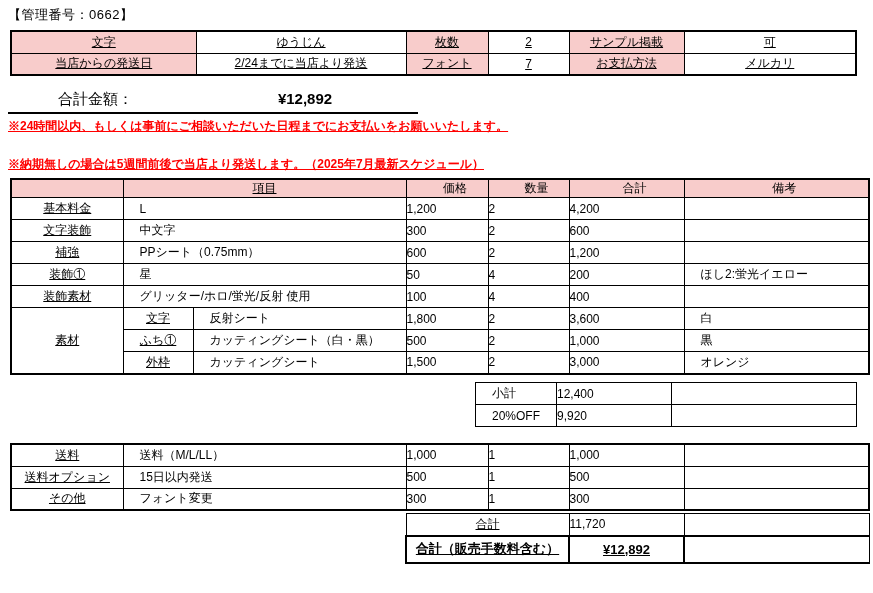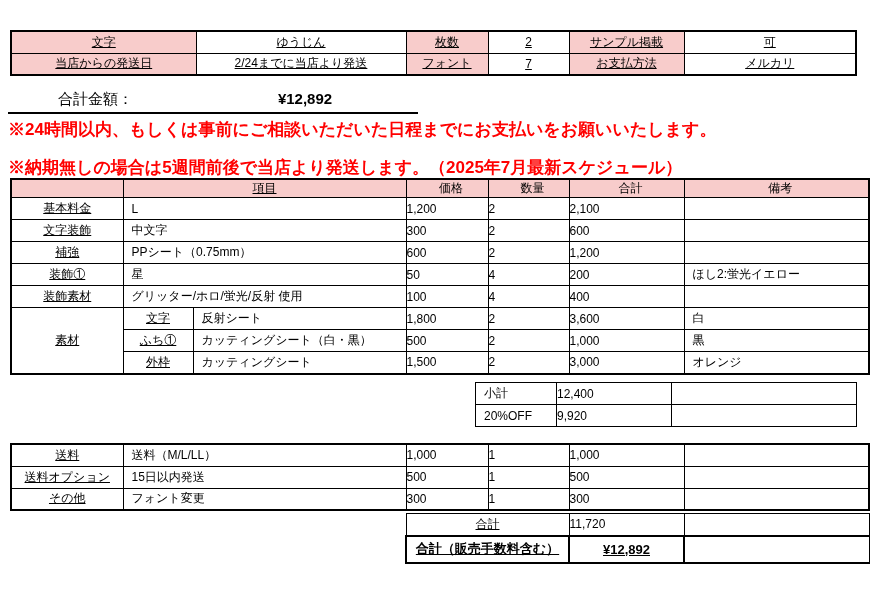--- a/index.html
+++ b/index.html
@@ -5,45 +5,46 @@
   * { box-sizing: border-box; margin: 0; padding: 0; }
   body { background: #fff; font-family: "Liberation Sans", sans-serif; color: #000; }
   .sheet { position: relative; width: 873px; height: 593px; background: #fff; overflow: hidden; }
   .abs { position: absolute; }
 
   .mgmt { left: 8px; top: 6px; font-size: 13px; letter-spacing: 0.5px; }
 
   table { border-collapse: collapse; table-layout: fixed; }
   td { font-size: 12px; overflow: hidden; white-space: nowrap; height: 22px; border: 1px solid #000; }
   .tc { text-align: center; text-decoration: underline; }
-  .tl { text-align: left; padding-left: 8px; }
+  .tl { text-align: left; padding-left: 16px; }
   .tr { text-align: left; padding-right: 5px; }
   .pink { background: #f8cccb; }
 
   .outer2 { border: 2px solid #000; }
   .hdr td { height: 17px; text-align: center; }
 
   .total-label { left: 58px; top: 90px; font-size: 15px; font-weight: normal; }
   .total-amount { left: 240px; top: 90px; width: 130px; font-size: 15px; font-weight: bold; text-align: center; }
   .total-underline { left: 8px; top: 112px; width: 410px; border-bottom: 2px solid #000; height: 0; }
 
-  .notice { left: 8px; font-size: 17px; font-weight: bold; color: #f00; white-space: nowrap; }
+  .notice { left: 8px; font-size: 12px; font-weight: bold; color: #f00; white-space: nowrap; text-decoration: underline; }
   .n1 { top: 118px; } .n2 { top: 137px; } .n3 { top: 156px; }
 
   .dotted td { border-bottom: 1px dotted #555; }
   .cat-merged { border-bottom: 1px solid #000 !important; }
 
   .bold-row td { font-weight: bold; font-size: 13px; border-width: 2px; height: 27px; }
   .bold-row td.note-plain { border-width: 2px 1px 2px 2px; font-weight: normal; }
 </style>
 </head>
 <body>
 
 <div class="sheet">
 
+  <div class="abs mgmt">【管理番号：0662】</div>
 
   <table class="abs outer2" style="left:10px; top:30px; width:845px;">
     <colgroup>
         <col style="width:185px">
         <col style="width:210px">
         <col style="width:82px">
         <col style="width:81px">
         <col style="width:115px">
         <col style="width:172px">
       </colgroup>
@@ -91,21 +92,21 @@
       <td class="pink tl">価格</td>
       <td class="pink tl">数量</td>
       <td class="pink tl">合計</td>
       <td class="pink tl">備考</td>
     </tr>
     <tr>
       <td class="tc">基本料金</td>
       <td class="tl" colspan="2">L</td>
       <td class="tr">1,200</td>
       <td class="tr">2</td>
-      <td class="tr">2,100</td>
+      <td class="tr">4,200</td>
       <td class="tl"></td>
     </tr>
     <tr>
       <td class="tc">文字装飾</td>
       <td class="tl" colspan="2">中文字</td>
       <td class="tr">300</td>
       <td class="tr">2</td>
       <td class="tr">600</td>
       <td class="tl"></td>
     </tr>

